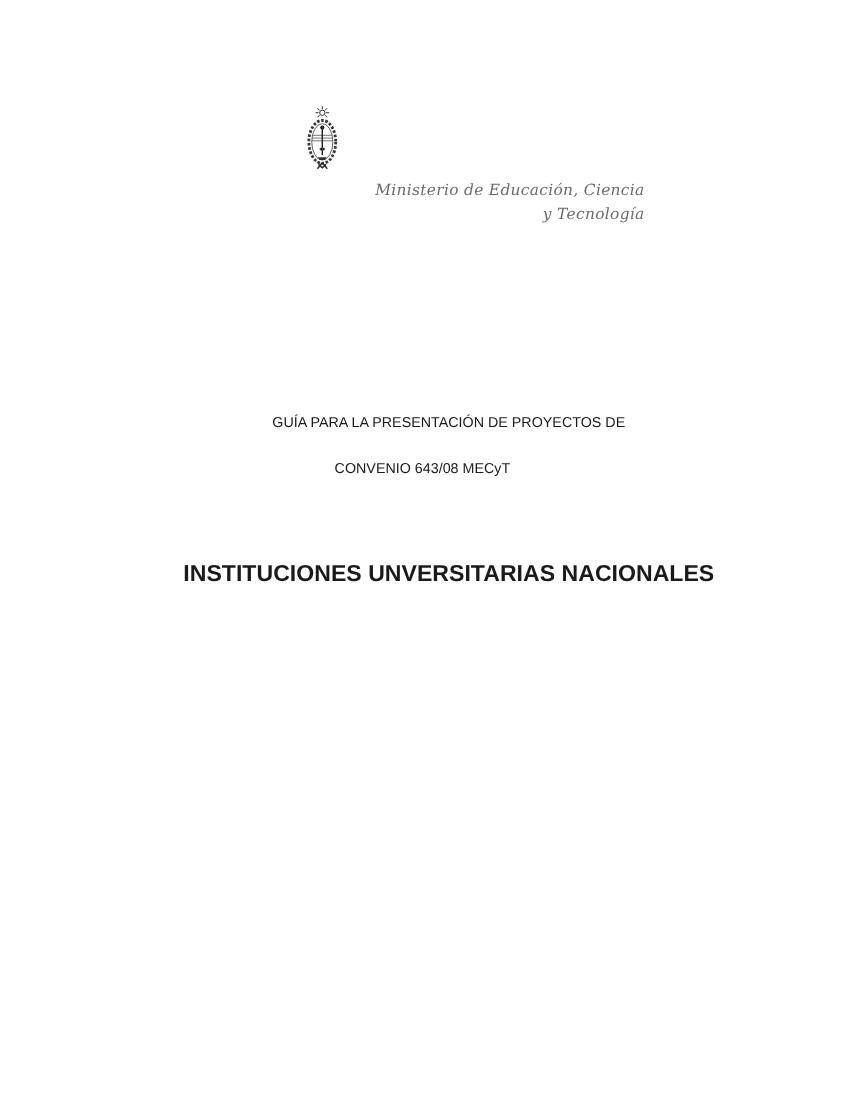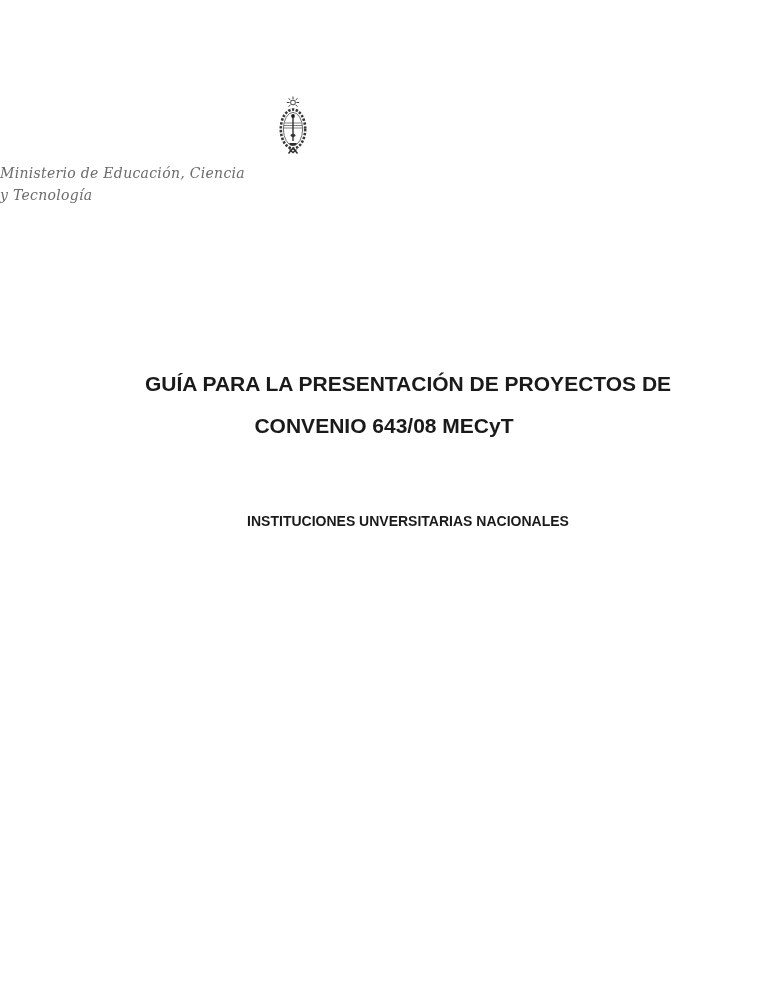--- a/index.html
+++ b/index.html
@@ -23,53 +23,53 @@
     text-align: center;
   }
   .emblem-wrap svg {
     display: inline-block;
   }
   .ministry-script {
     position: absolute;
     top: 162px;
     left: 0;
     width: 586px;
-    text-align: left;
+    text-align: right;
     font-family: "DejaVu Serif", "Liberation Serif", serif;
     font-style: italic;
     font-size: 14px;
     line-height: 22px;
     color: #6b6b6b;
     letter-spacing: 0.3px;
   }
   .title-main {
     position: absolute;
     top: 373px;
     left: 96px;
     width: 576px;
     margin: 0;
     text-align: center;
     text-indent: 48px;
     font-family: "Liberation Sans", sans-serif;
-    font-weight: bold;
-    font-size: 21px;
+    font-weight: normal;
+    font-size: 13px;
     line-height: 21px;
     color: #1a1a1a;
   }
   .title-sub {
     position: absolute;
     top: 511px;
     left: 96px;
     width: 576px;
     margin: 0;
     text-align: center;
     text-indent: 48px;
     font-family: "Liberation Sans", sans-serif;
     font-weight: bold;
-    font-size: 14px;
+    font-size: 21px;
     line-height: 21px;
     color: #1a1a1a;
   }
 </style>
 </head>
 <body>
 
 <div class="page">
 
   <div class="emblem-wrap">

